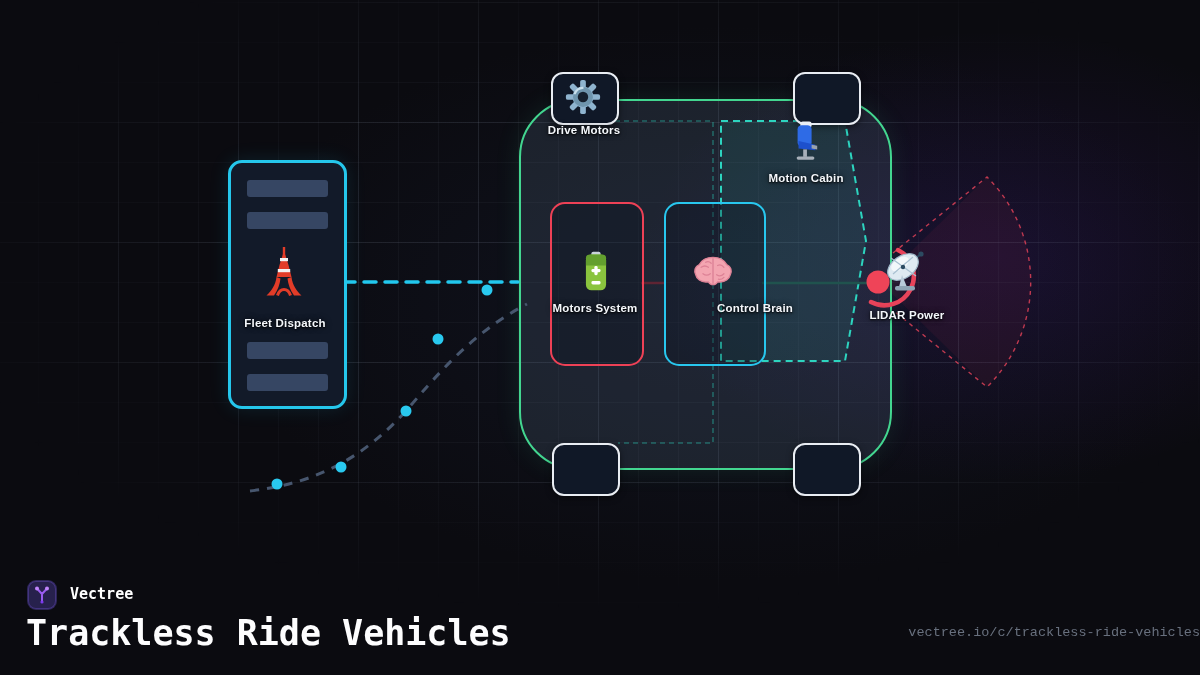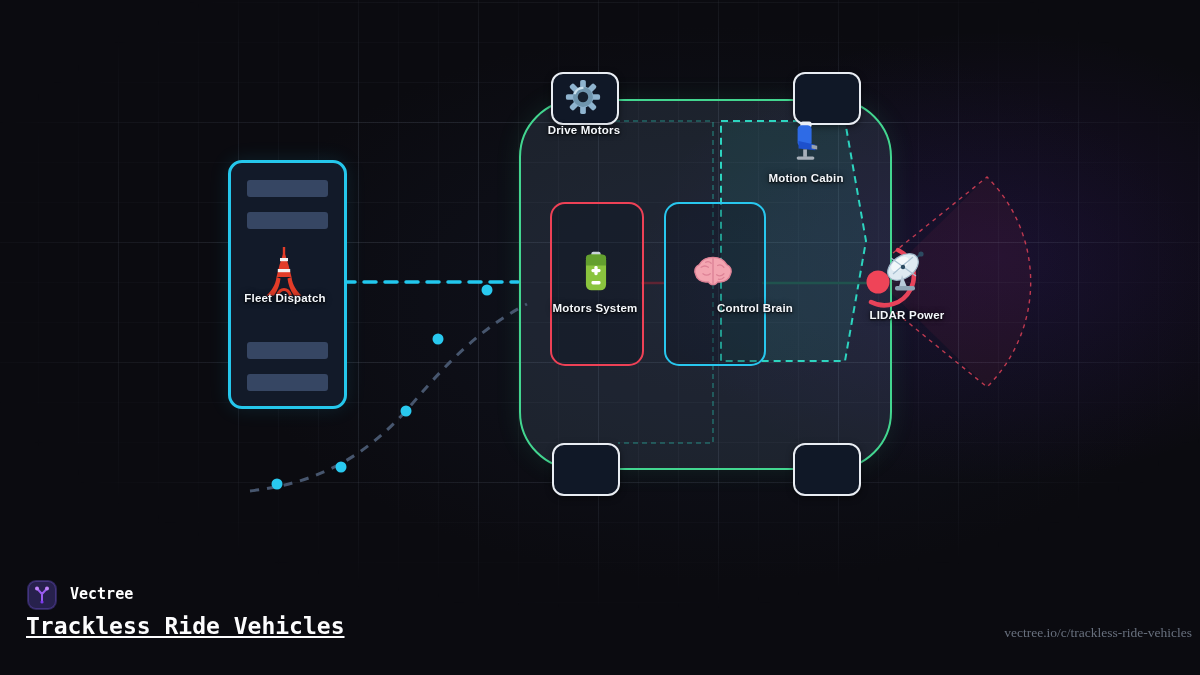--- a/index.html
+++ b/index.html
@@ -64,27 +64,26 @@
     position:absolute;left:27px;top:20px;width:28px;height:28px;
     border-radius:9px;background:#27214d;border:1px solid #46398036;
     box-shadow:0 0 0 1px rgba(120,90,220,0.35) inset;
   }
   .brand-name{
     position:absolute;left:70px;top:25px;color:#ffffff;
     font-family:"DejaVu Sans Mono",monospace;font-weight:bold;font-size:15px;
   }
   .main-title{
     position:absolute;left:26px;top:53px;color:#fdfdfe;
-    font-family:"DejaVu Sans Mono",monospace;font-weight:bold;font-size:23px;
+    font-family:"DejaVu Sans Mono",monospace;font-weight:bold;font-size:35px;
     white-space:nowrap;
-    text-decoration:underline;
   }
   .footer-url{
-    position:absolute;right:32px;top:65px;color:#68707e;
-    font-family:Liberation Serif, serif;font-size:13.5px;
+    position:absolute;right:24px;top:65px;color:#68707e;
+    font-family:Liberation Mono, monospace;font-size:13.5px;
   }
 </style>
 </head>
 <body>
 
 <div class="stage">
 
   <div class="grid-layer"></div>
 
   <div class="vehicle-body"></div>
@@ -202,21 +201,21 @@
       <path d="M27.5 30 C28.5 38 32.5 44 37.5 48.5 L30 48.5 C26 43 24.2 37 23.5 31.5 Z" fill="#e23c28"></path>
       <path d="M13.5 48.5 C16 40.5 24 40.5 26.5 48.5" fill="none" stroke="#e23c28" stroke-width="3"></path>
     </svg>
   </div>
 
   <div class="node-label" style="left:584px;top:130px;">Drive Motors</div>
   <div class="node-label" style="left:806px;top:178px;text-align:center;">Motion Cabin</div>
   <div class="node-label" style="left:595px;top:308px;">Motors System</div>
   <div class="node-label" style="left:755px;top:308px;">Control Brain</div>
   <div class="node-label" style="left:907px;top:315px;">LIDAR Power</div>
-  <div class="node-label" style="left:285px;top:298px;">Fleet Dispatch</div>
+  <div class="node-label" style="left:285px;top:323px;">Fleet Dispatch</div>
 
   <div class="footer">
     <div class="logo-badge">
       <svg width="28" height="28" viewBox="0 0 28 28">
         <path d="M14 21 L14 13 M14 13 L9 7.5 M14 13 L19 7.5" stroke="#9a5cf0" stroke-width="2" stroke-linecap="round" fill="none"></path>
         <circle cx="9" cy="7.5" r="2" fill="#c084fc"></circle>
         <circle cx="19" cy="7.5" r="2" fill="#c084fc"></circle>
         <circle cx="14" cy="21" r="1.6" fill="#7c3aed"></circle>
       </svg>
     </div>

